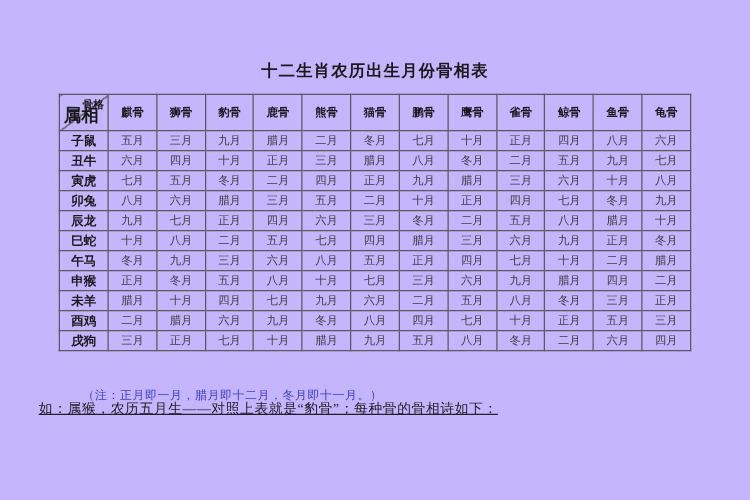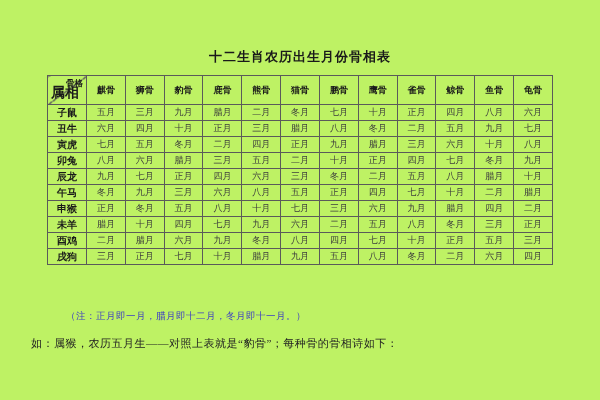--- a/index.html
+++ b/index.html
@@ -1,17 +1,17 @@
 <!DOCTYPE html>
 <html><head>
 <meta charset="utf-8">
 <style>
   html,body { margin:0; padding:0; background:#ffffff; }
   .page {
-    position:relative; width:600px; height:400px; background:#bef264;
+    position:relative; width:600px; height:400px; background:#c4b5fd;
     font-family:"Liberation Serif","DejaVu Serif",serif; overflow:hidden;
   }
   .title {
     position:absolute; top:48px; left:0; right:0; margin:0;
     text-align:center; font-size:13px; font-weight:bold; color:#1a1a1a;
     letter-spacing:1px;
   }
   table.bone-table {
     position:absolute; left:47px; top:75px; width:506px;
     border-collapse:collapse; table-layout:fixed;
@@ -31,22 +31,22 @@
   .corner-tr { position:absolute; top:2px; right:3px; font-size:8.5px; font-weight:bold; color:#1a1a1a; }
   .corner-bl { position:absolute; bottom:2px; left:3px; font-size:14px; font-weight:bold; color:#1a1a1a; }
   th.bone-header { font-size:9px; font-weight:bold; color:#1a1a1a;margin-left:24px; }
   th.zodiac-cell { font-size:10px; font-weight:bold; color:#1a1a1a; }
   td.month-cell { font-size:9px; font-weight:normal; color:#3c3c3c; }
   .note {
     position:absolute; left:50px; top:294px; margin:16px;
     font-size:9.5px; color:#3d3dc3; letter-spacing:0.5px;
   }
   .example {
-    position:absolute; left:31px; top:336px; margin:0;
-    font-size:11px; color:#222222; letter-spacing:0.5px;
+    position:absolute; left:31px; top:319px; margin:0;
+    font-size:11px; color:#222222; letter-spacing:0.5px;text-decoration:underline;
   }
 </style>
 </head>
 <body>
 
 <div class="page">
   <h1 class="title">十二生肖农历出生月份骨相表</h1>
 
   <table class="bone-table">
     <thead>
@@ -139,20 +139,35 @@
           <td class="month-cell">六月</td>
           <td class="month-cell">三月</td>
           <td class="month-cell">冬月</td>
           <td class="month-cell">二月</td>
           <td class="month-cell">五月</td>
           <td class="month-cell">八月</td>
           <td class="month-cell">腊月</td>
           <td class="month-cell">十月</td>
         </tr>
         <tr>
+          <th class="zodiac-cell">巳蛇</th>
+          <td class="month-cell">十月</td>
+          <td class="month-cell">八月</td>
+          <td class="month-cell">二月</td>
+          <td class="month-cell">五月</td>
+          <td class="month-cell">七月</td>
+          <td class="month-cell">四月</td>
+          <td class="month-cell">腊月</td>
+          <td class="month-cell">三月</td>
+          <td class="month-cell">六月</td>
+          <td class="month-cell">九月</td>
+          <td class="month-cell">正月</td>
+          <td class="month-cell">冬月</td>
+        </tr>
+        <tr>
           <th class="zodiac-cell">午马</th>
           <td class="month-cell">冬月</td>
           <td class="month-cell">九月</td>
           <td class="month-cell">三月</td>
           <td class="month-cell">六月</td>
           <td class="month-cell">八月</td>
           <td class="month-cell">五月</td>
           <td class="month-cell">正月</td>
           <td class="month-cell">四月</td>
           <td class="month-cell">七月</td>

